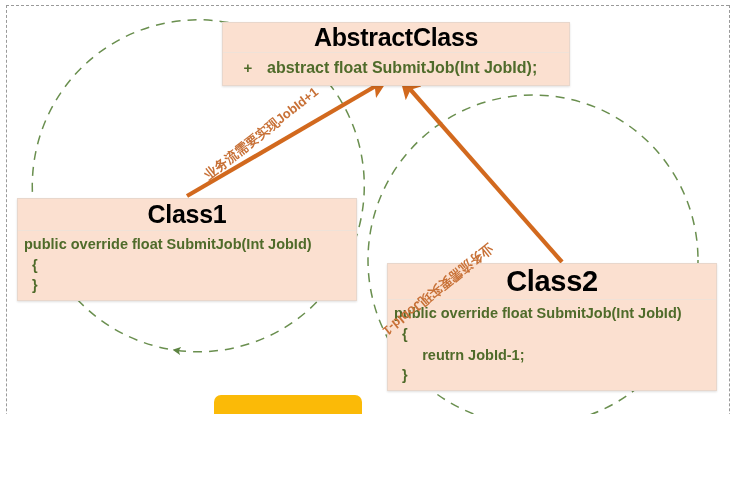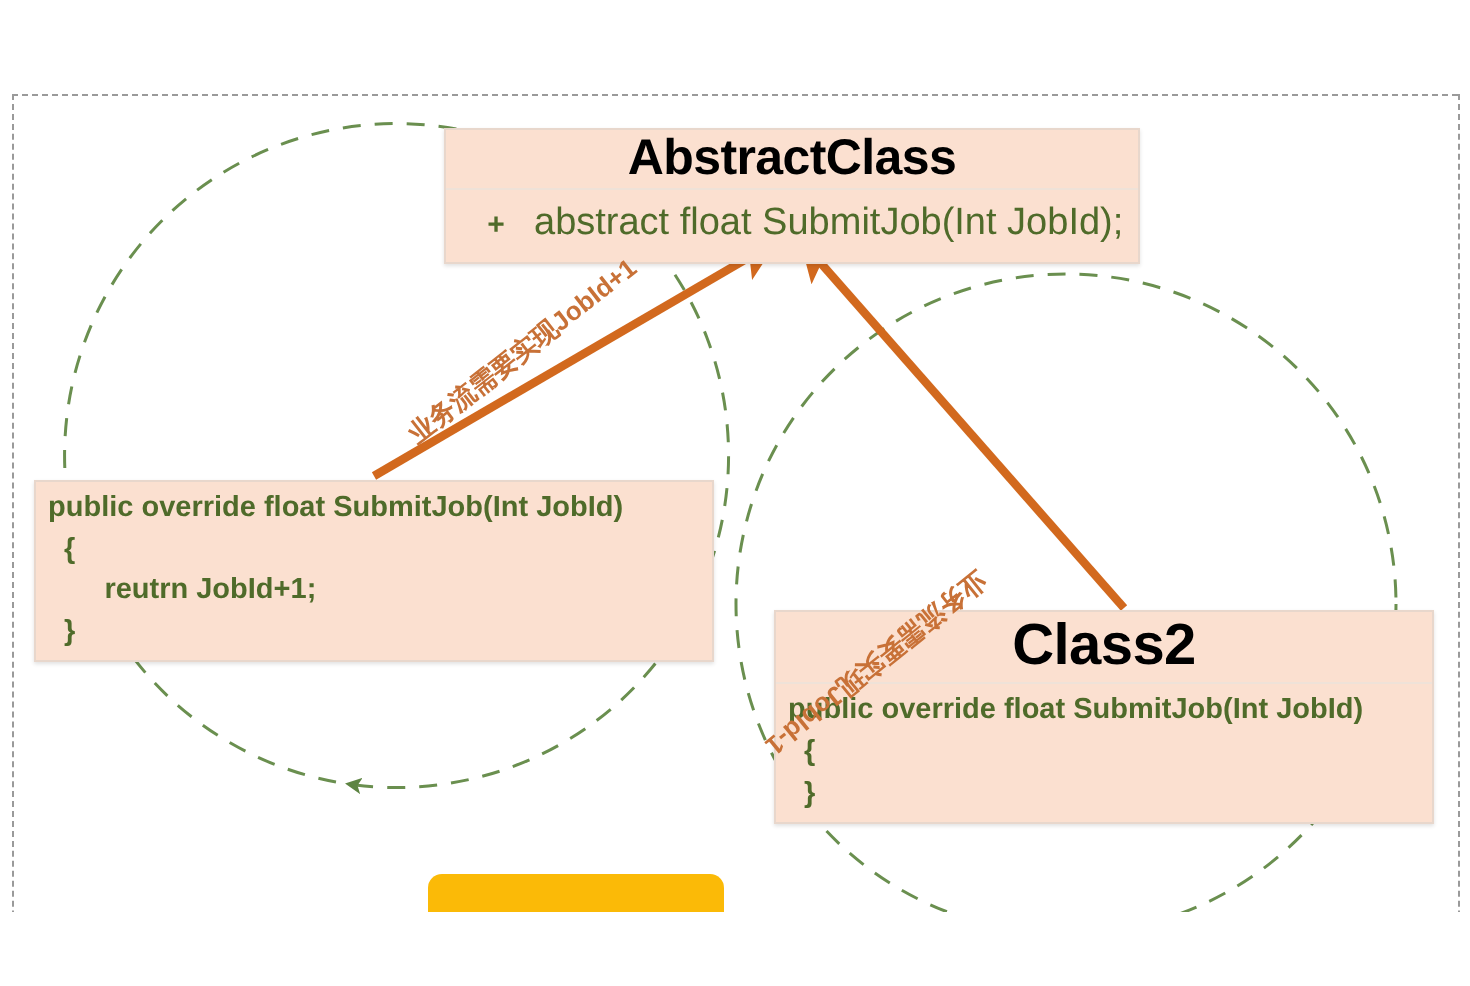--- a/index.html
+++ b/index.html
@@ -7,21 +7,20 @@
     padding: 0;
     background: #ffffff;
   }
   #canvas {
     position: relative;
     width: 735px;
     height: 414px;
     background: #ffffff;
     overflow: hidden;
     font-family: "Liberation Sans", sans-serif;
-    margin-top: 42px;
   }
 
   
   .margin-guide {
     position: absolute;
     border-color: #9a9a9a;
     border-style: dashed;
     border-width: 0;
   }
   .mg-top    { left: 6px;  top: 5px;   width: 723px; border-top-width: 1px; }
@@ -75,22 +74,22 @@
   }
   .sig-plus {
     width: 38px;
     text-align: center;
     color: #4f6b2a;
     font-weight: bold;
     font-size: 15px;
   }
   .sig-text {
     color: #4f6b2a;
-    font-weight: normal;
-    font-size: 19px;
+    font-weight: bold;
+    font-size: 16px;
     white-space: pre;
   }
 
   
   #box-class1 { left: 17px; top: 198px; width: 340px; }
   #box-class1 .uml-title { font-size: 25px; }
   #box-class1 .code-line { font-size: 14.5px; }
 
   
   #box-class2 { left: 387px; top: 263px; width: 330px; }
@@ -171,36 +170,37 @@
     <div class="uml-title">AbstractClass</div>
     <div class="uml-body">
       <div class="sig-row">
         <span class="sig-plus">+</span>
         <span class="sig-text">abstract float SubmitJob(Int JobId);</span>
       </div>
     </div>
   </div>
 
   <div class="uml-box" id="box-class1">
-    <div class="uml-body">
-      <div class="code-line">public override float SubmitJob(Int JobId)</div>
-      <div class="code-line">  {</div>
-      <div class="code-line">       reutrn JobId+1;</div>
-      <div class="code-line">  }</div>
-    </div>
-  </div>
-
-  <div class="uml-box" id="box-class2">
-    <div class="uml-title">Class2</div>
+    <div class="uml-title">Class1</div>
     <div class="uml-body">
       <div class="code-line">public override float SubmitJob(Int JobId)</div>
       <div class="code-line">  {</div>
       <div class="code-line">  }</div>
     </div>
   </div>
 
+  <div class="uml-box" id="box-class2">
+    <div class="uml-title">Class2</div>
+    <div class="uml-body">
+      <div class="code-line">public override float SubmitJob(Int JobId)</div>
+      <div class="code-line">  {</div>
+      <div class="code-line">       reutrn JobId-1;</div>
+      <div class="code-line">  }</div>
+    </div>
+  </div>
+
   <div class="arrow-label" id="label-left">业务流需要实现JobId+1</div>
 
   <div class="arrow-label" id="label-right">业务流需要实现JobId-1</div>
 
   <div id="highlight-block"></div>
 
 </div>
 
 </body></html>

